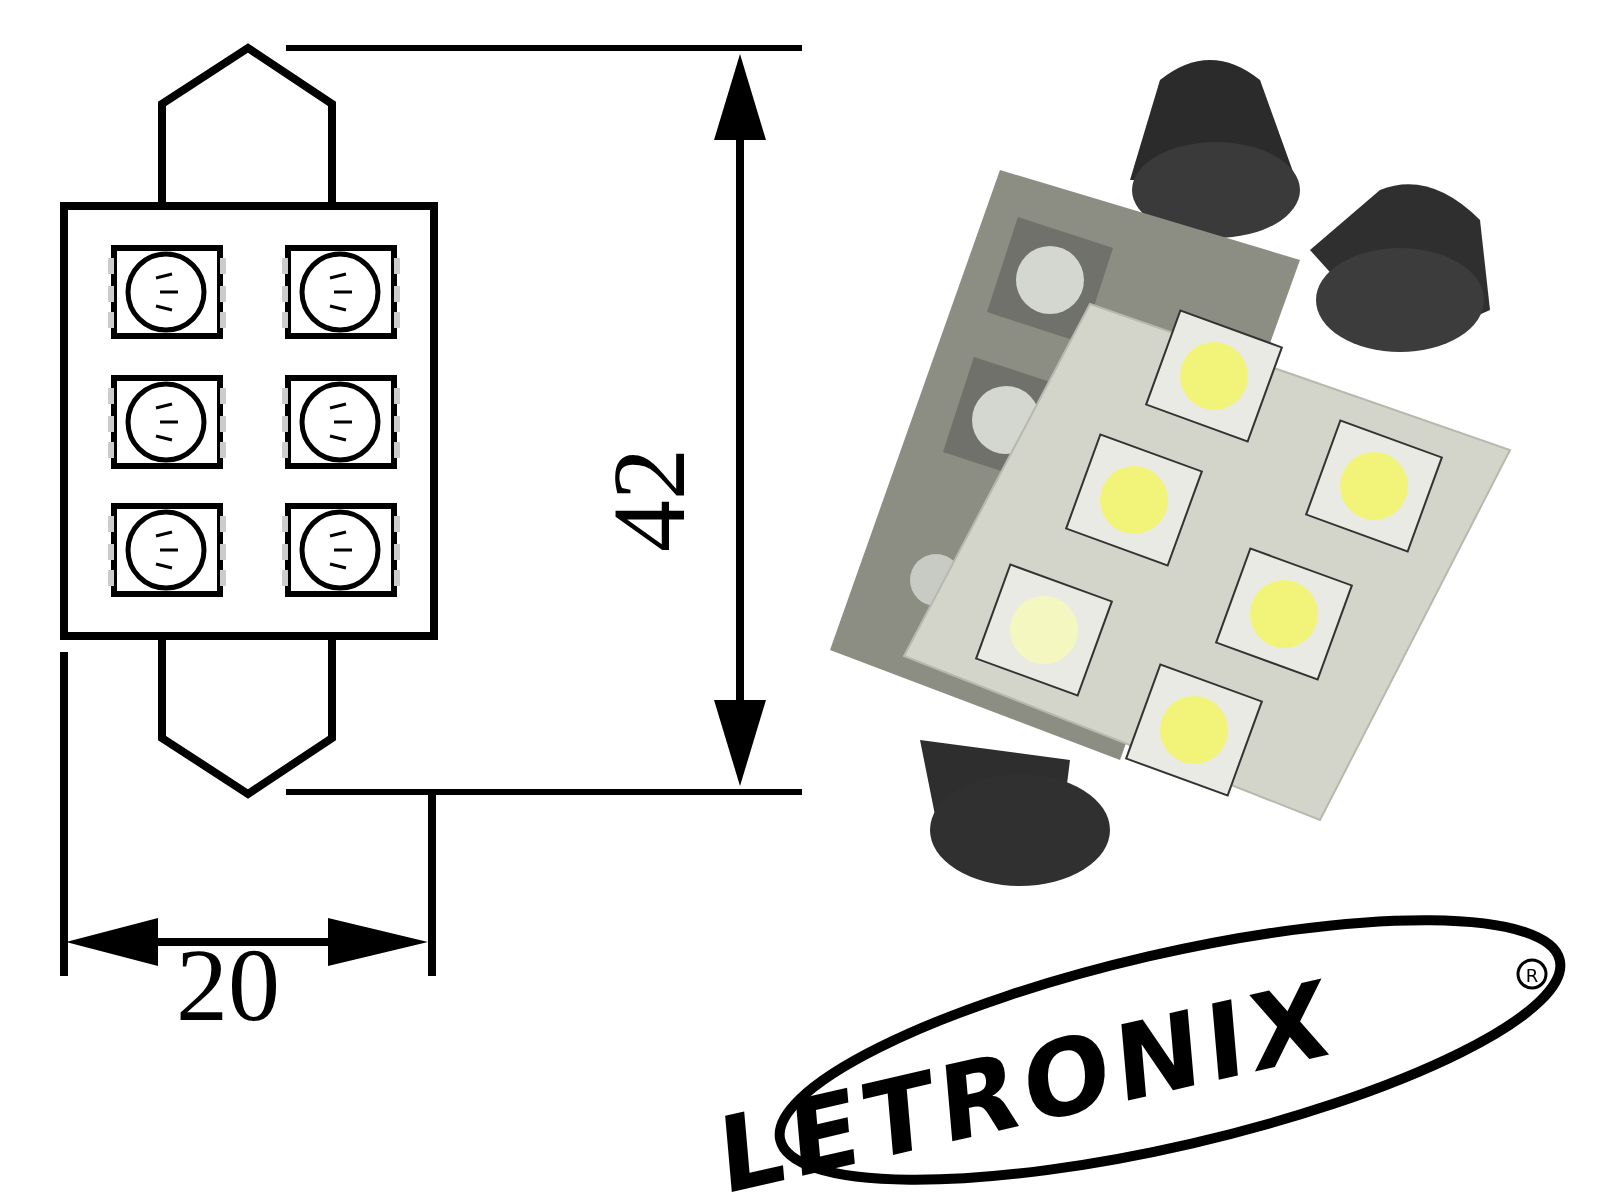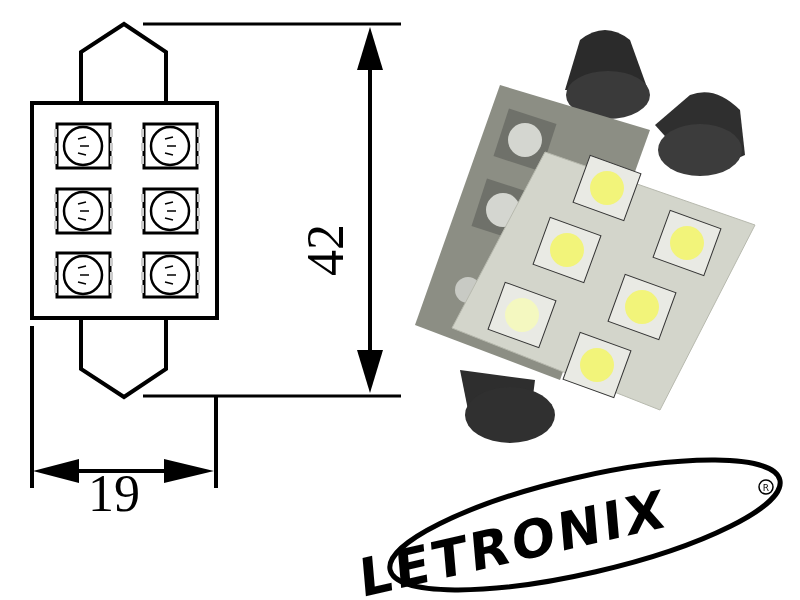--- a/index.html
+++ b/index.html
@@ -154,14 +154,14 @@
   </g>
 
   <g>
     <ellipse cx="585" cy="525" rx="200" ry="48" transform="rotate(-13 585 525)" fill="#fff" stroke="#000" stroke-width="5"></ellipse>
     <text x="585" y="545" text-anchor="middle" transform="rotate(-13 585 525) skewX(-8)" font-family="'DejaVu Sans','Liberation Sans',sans-serif" font-weight="bold" font-size="52" fill="#000" letter-spacing="3">LETRONIX</text>
     <circle cx="766" cy="487" r="7" fill="none" stroke="#000" stroke-width="1.5"></circle>
     <text x="766" y="491" text-anchor="middle" font-family="'DejaVu Sans',sans-serif" font-size="9" fill="#000">R</text>
   </g>
 </svg>
 
-<div class="dim-text" id="dim-width-label">19</div>
+<div class="dim-text" id="dim-width-label">20</div>
 <div class="dim-text" id="dim-length-label" style="top:276px;left:300px;">42</div>
 
 </body></html>

